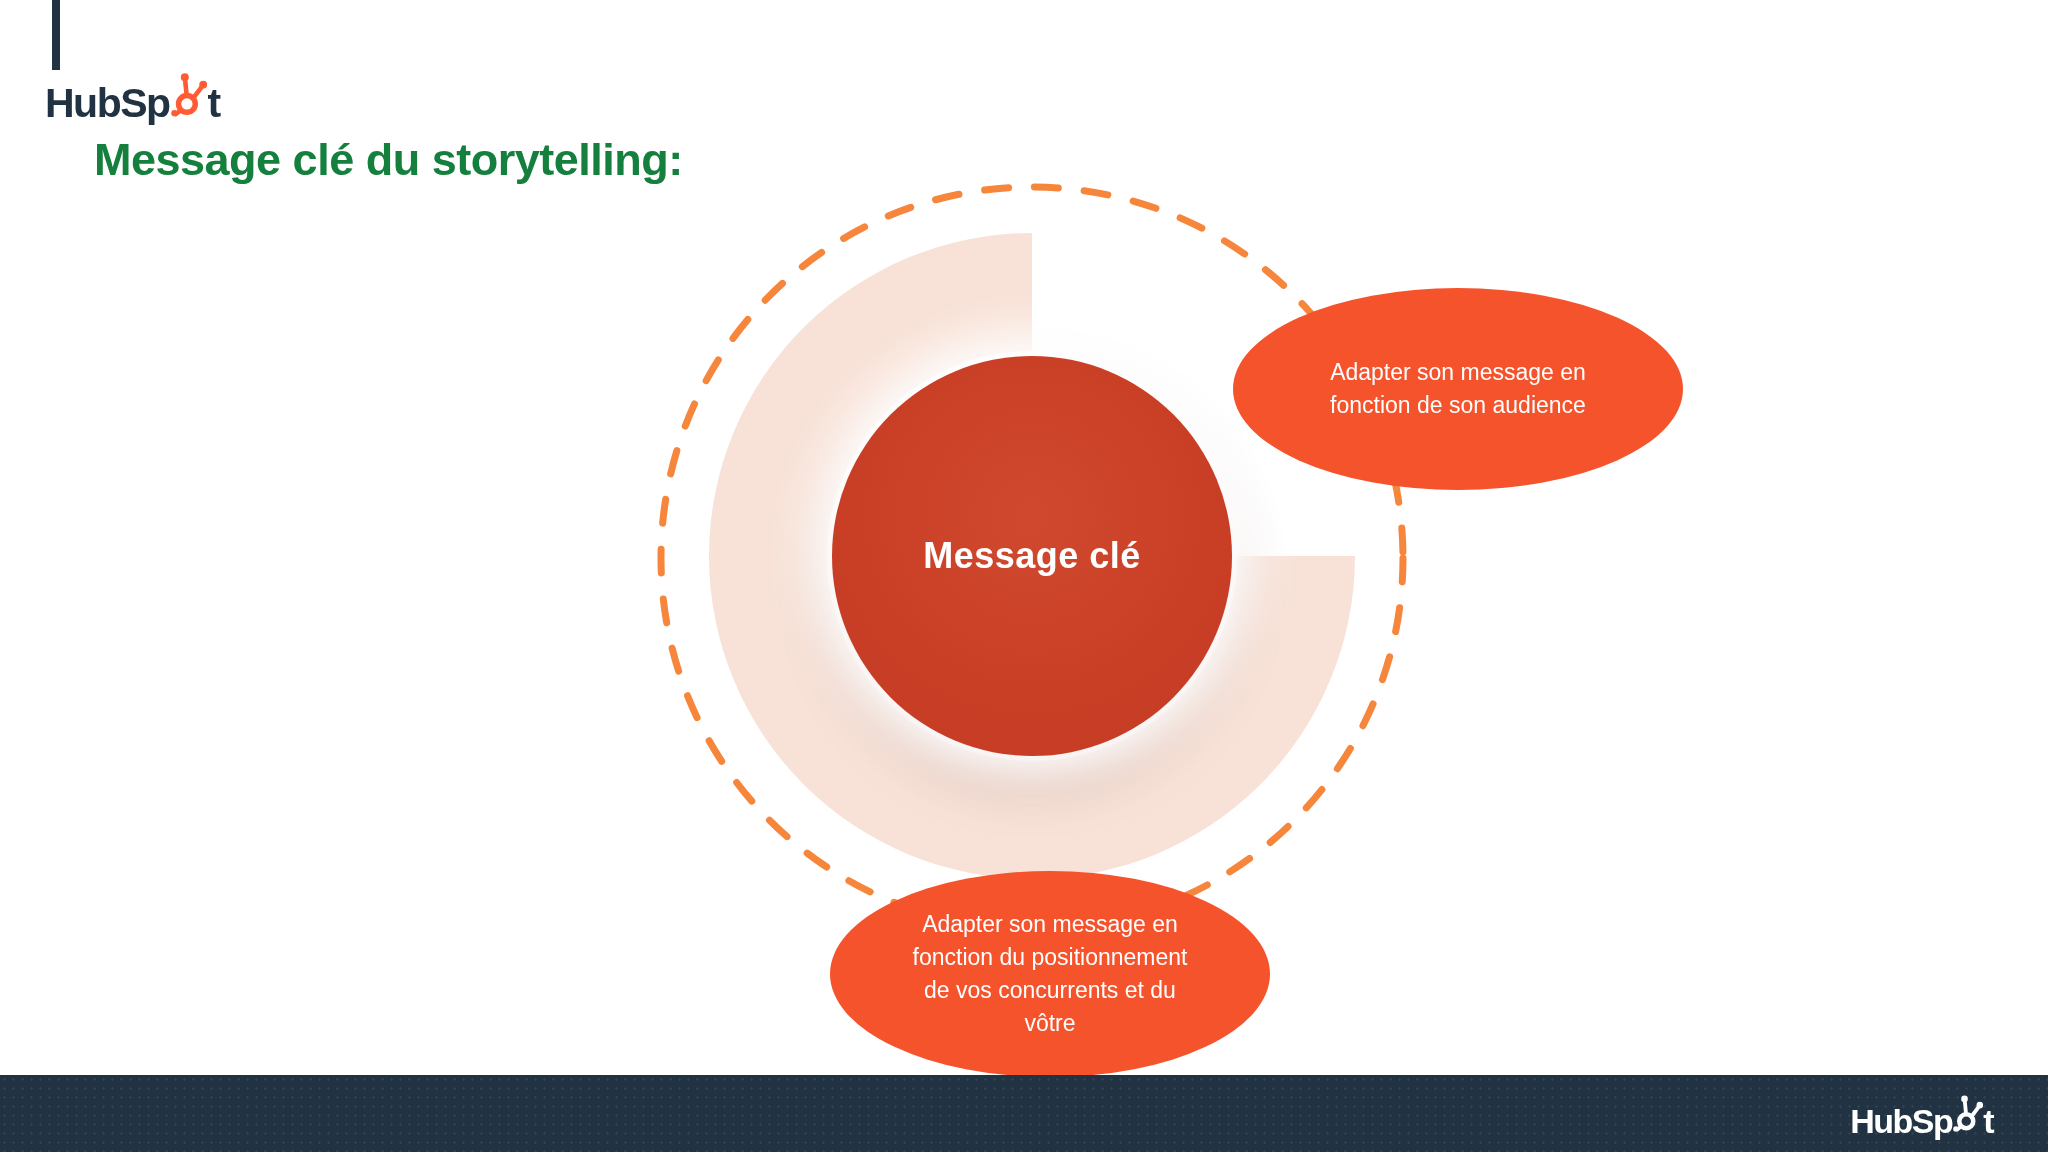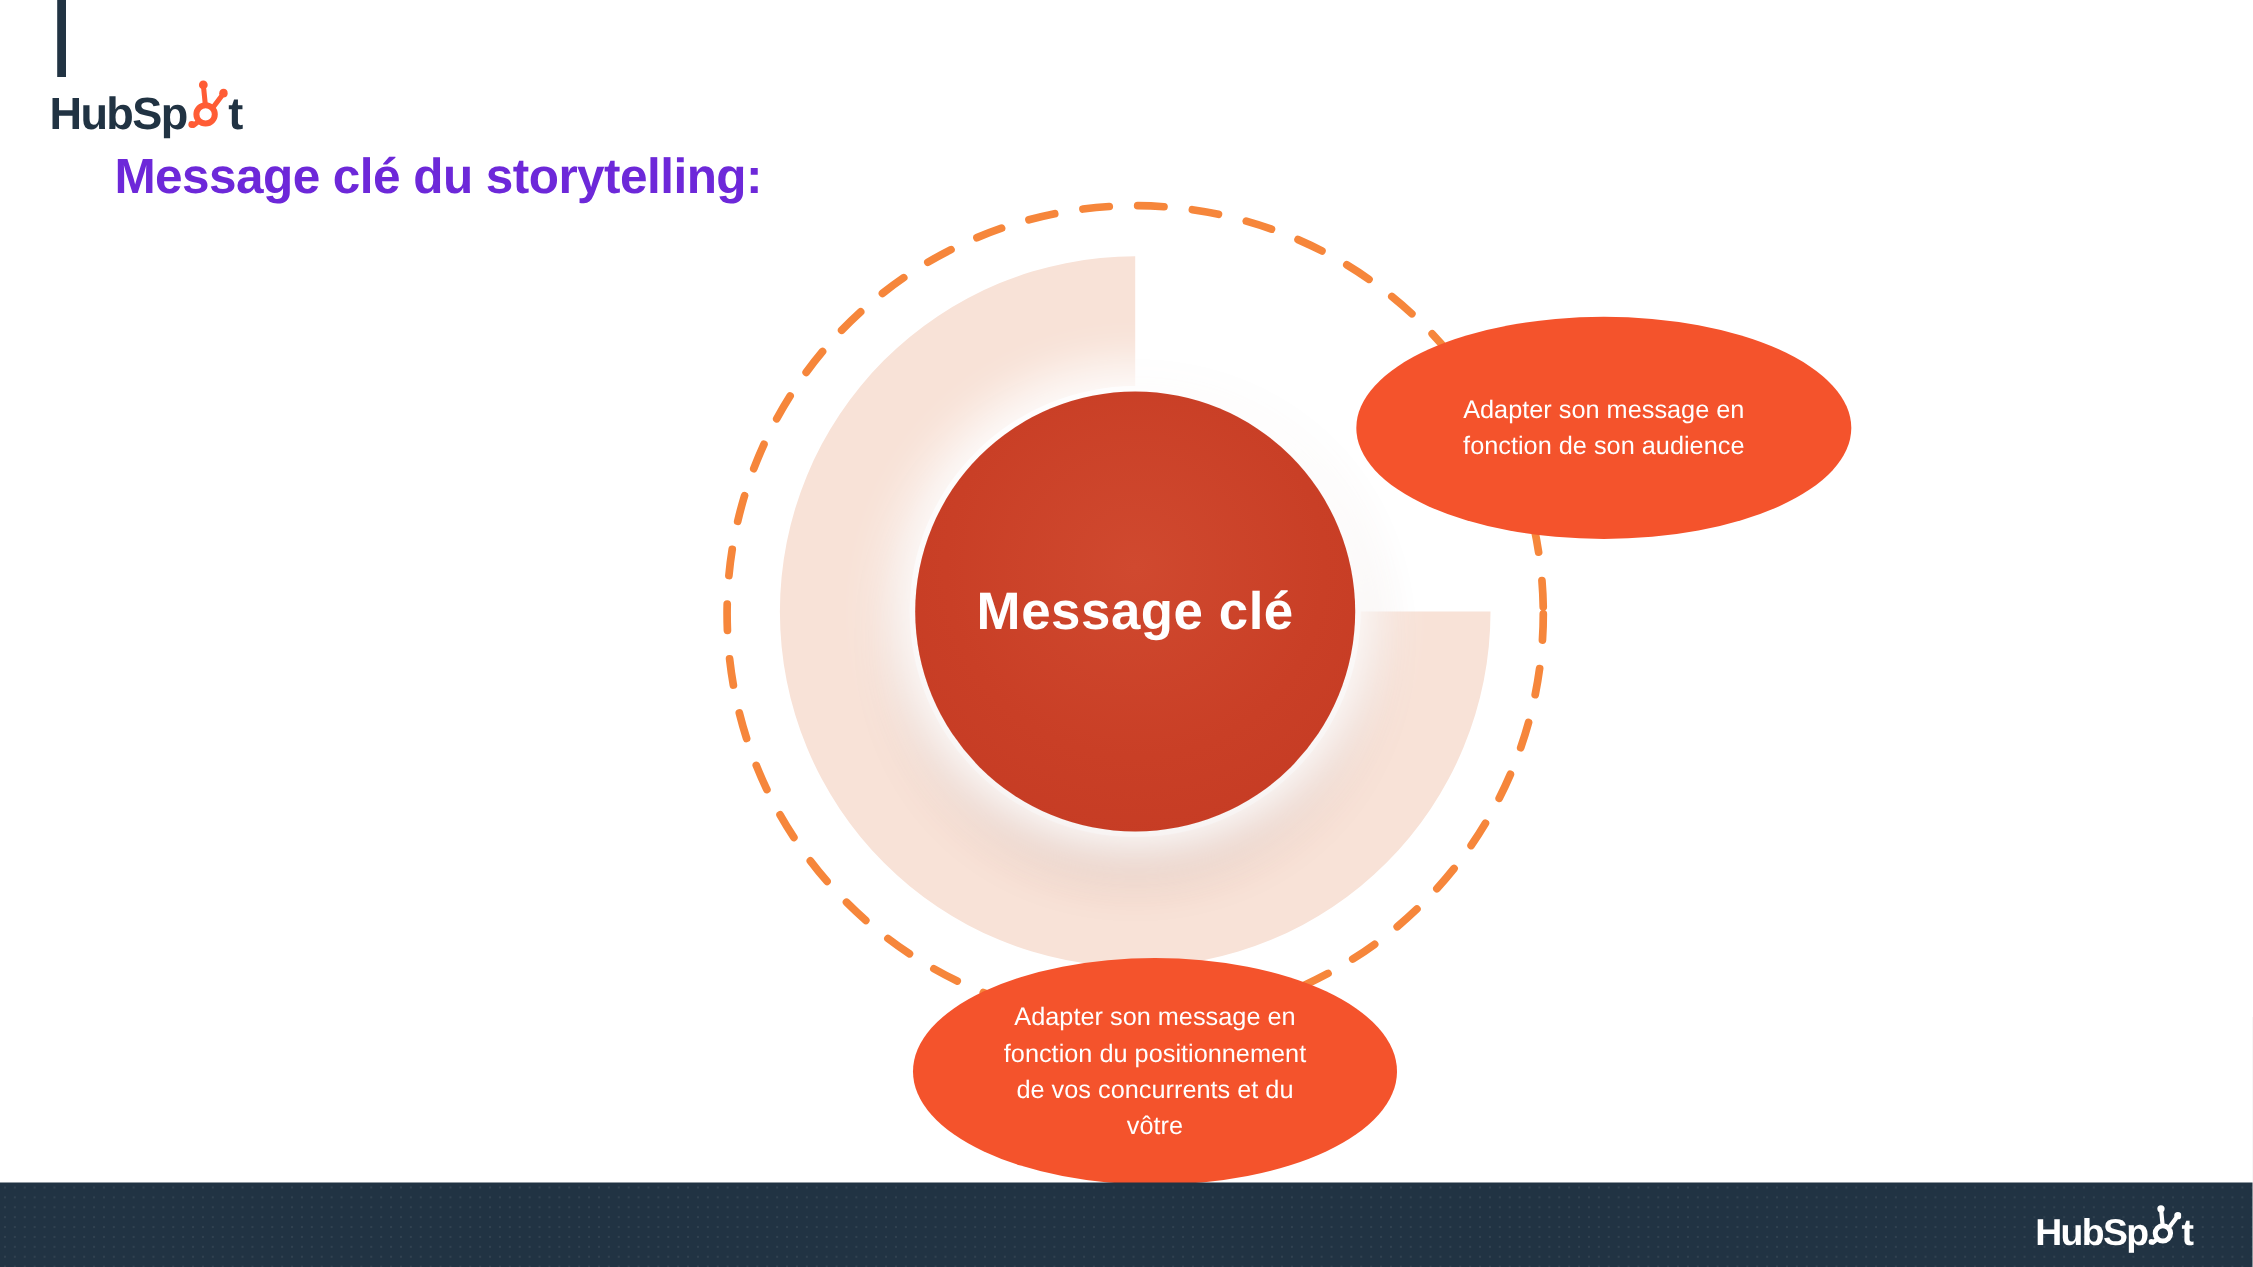--- a/index.html
+++ b/index.html
@@ -41,26 +41,26 @@
   .logo-top .sprocket-svg { width: 36px; height: 47px; margin: 0 0 7px 1px; }
   .logo-top .logo-suffix { margin-left: 1px; }
 
   .footer-logo { position: absolute; right: 55px; top: 18px; }
   .footer-logo .logo-text { font-size: 34px; color: #ffffff; }
   .footer-logo .sprocket-svg { width: 30px; height: 39px; margin: 0 0 6px 1px; }
 
   
   .title {
     position: absolute;
-    left: 104px; top: 134px;
+    left: 94px; top: 134px;
     margin: 0;
     font-size: 45px;
     font-weight: 700;
     letter-spacing: -0.5px;
-    color: #6d28d9;
+    color: #15803d;
     text-align: right;
   }
 
   
   .diagram { position: absolute; inset: 0; }
   .bg-shapes { position: absolute; left: 0; top: 0; }
 
   .center-circle {
     position: absolute;
     left: 832px; top: 356px;
@@ -69,21 +69,21 @@
     background: radial-gradient(circle at 50% 40%, #d0492f 0%, #c93f26 55%, #c43a23 100%);
     box-shadow:
       0 0 42px 26px rgba(255,255,255,0.92),
       0 26px 52px 2px rgba(118,48,28,0.32);
     display: flex;
     align-items: center;
     justify-content: center;
   }
   .center-label {
     color: #ffffff;
-    font-size: 48px;
+    font-size: 36px;
     font-weight: 700;
     letter-spacing: 0.5px;
   }
 
   .bubble {
     position: absolute;
     border-radius: 50%;
     background: #f4532c;
     display: flex;
     align-items: center;

